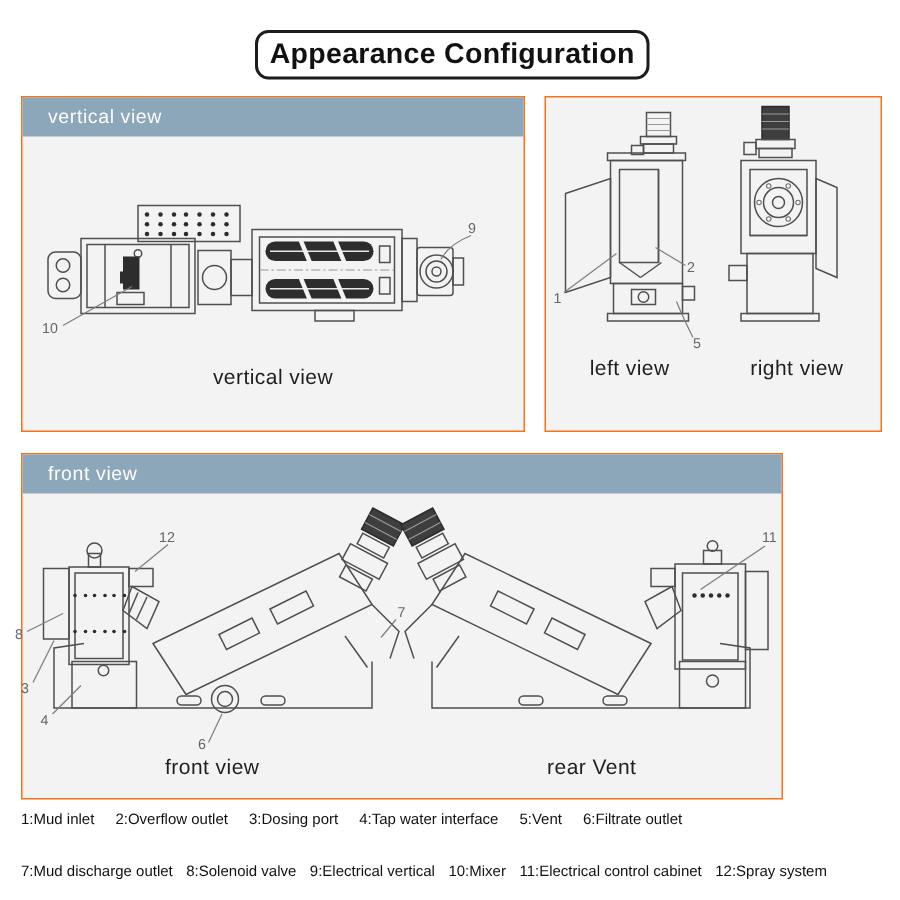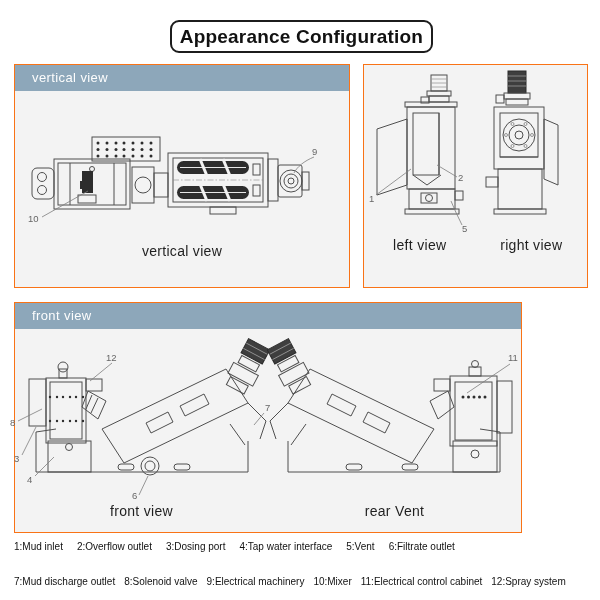--- a/index.html
+++ b/index.html
@@ -292,17 +292,17 @@
   <span>1:Mud inlet</span>
   <span>2:Overflow outlet</span>
   <span>3:Dosing port</span>
   <span>4:Tap water interface</span>
   <span>5:Vent</span>
   <span>6:Filtrate outlet</span>
 </div>
 <div class="legend" id="legend-line2">
   <span>7:Mud discharge outlet</span>
   <span>8:Solenoid valve</span>
-  <span>9:Electrical machinery</span>
+  <span>9:Electrical vertical</span>
   <span>10:Mixer</span>
   <span>11:Electrical control cabinet</span>
   <span>12:Spray system</span>
 </div>
 
 </body></html>

